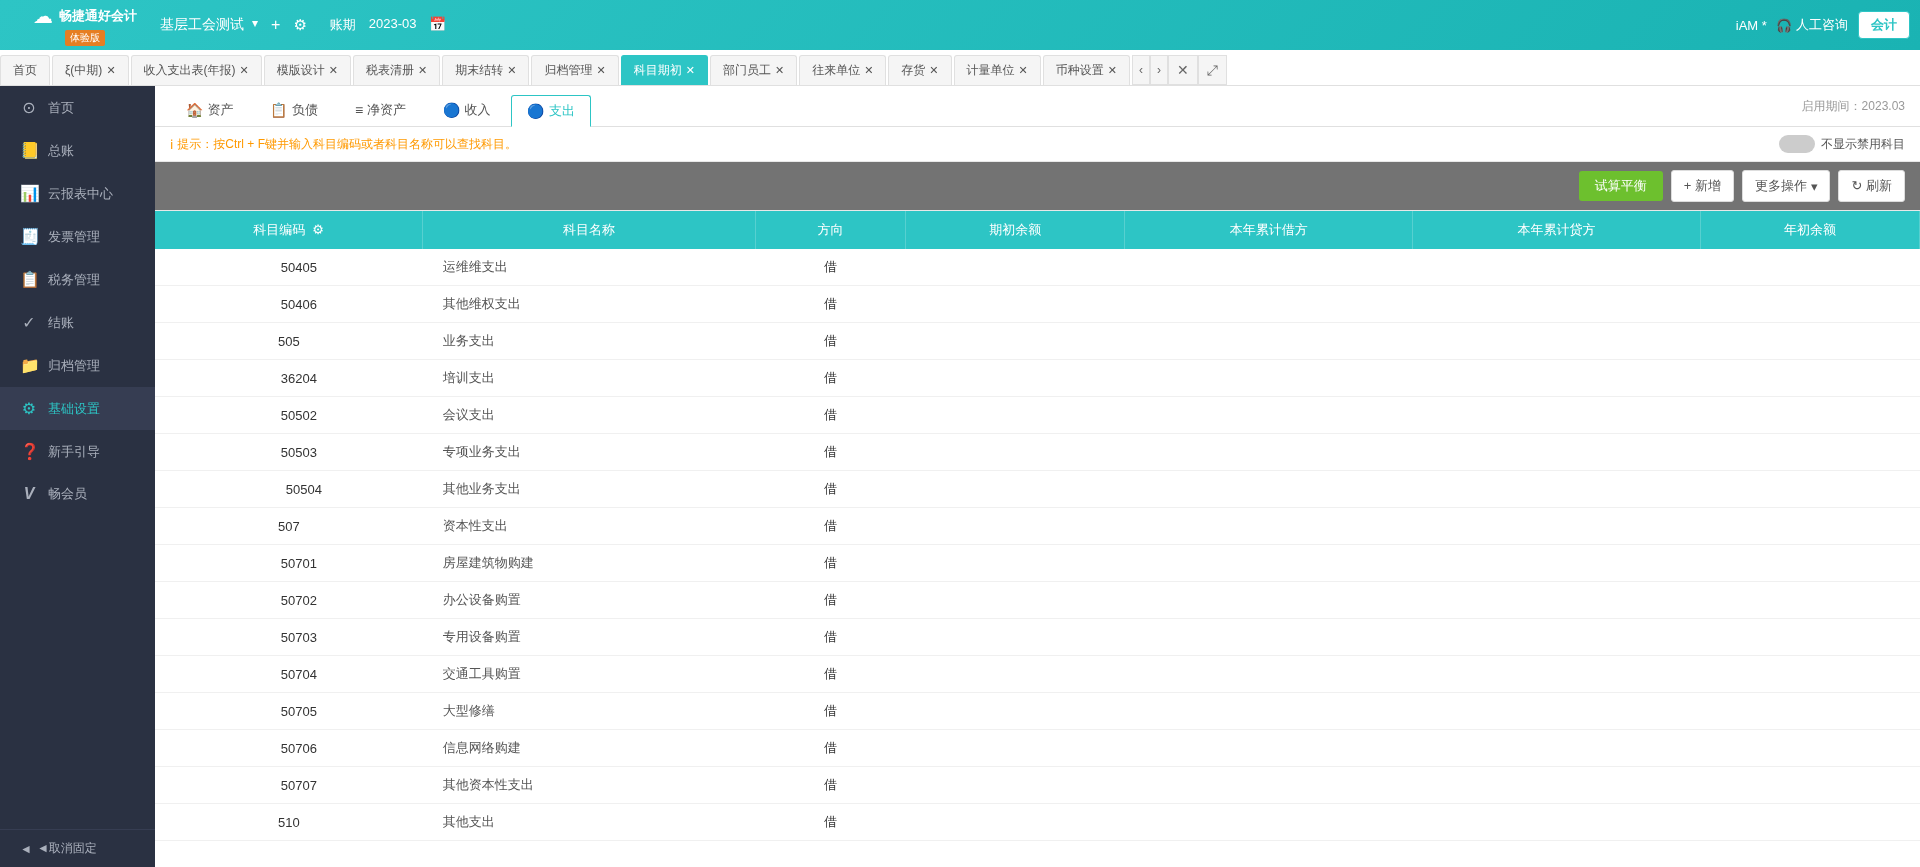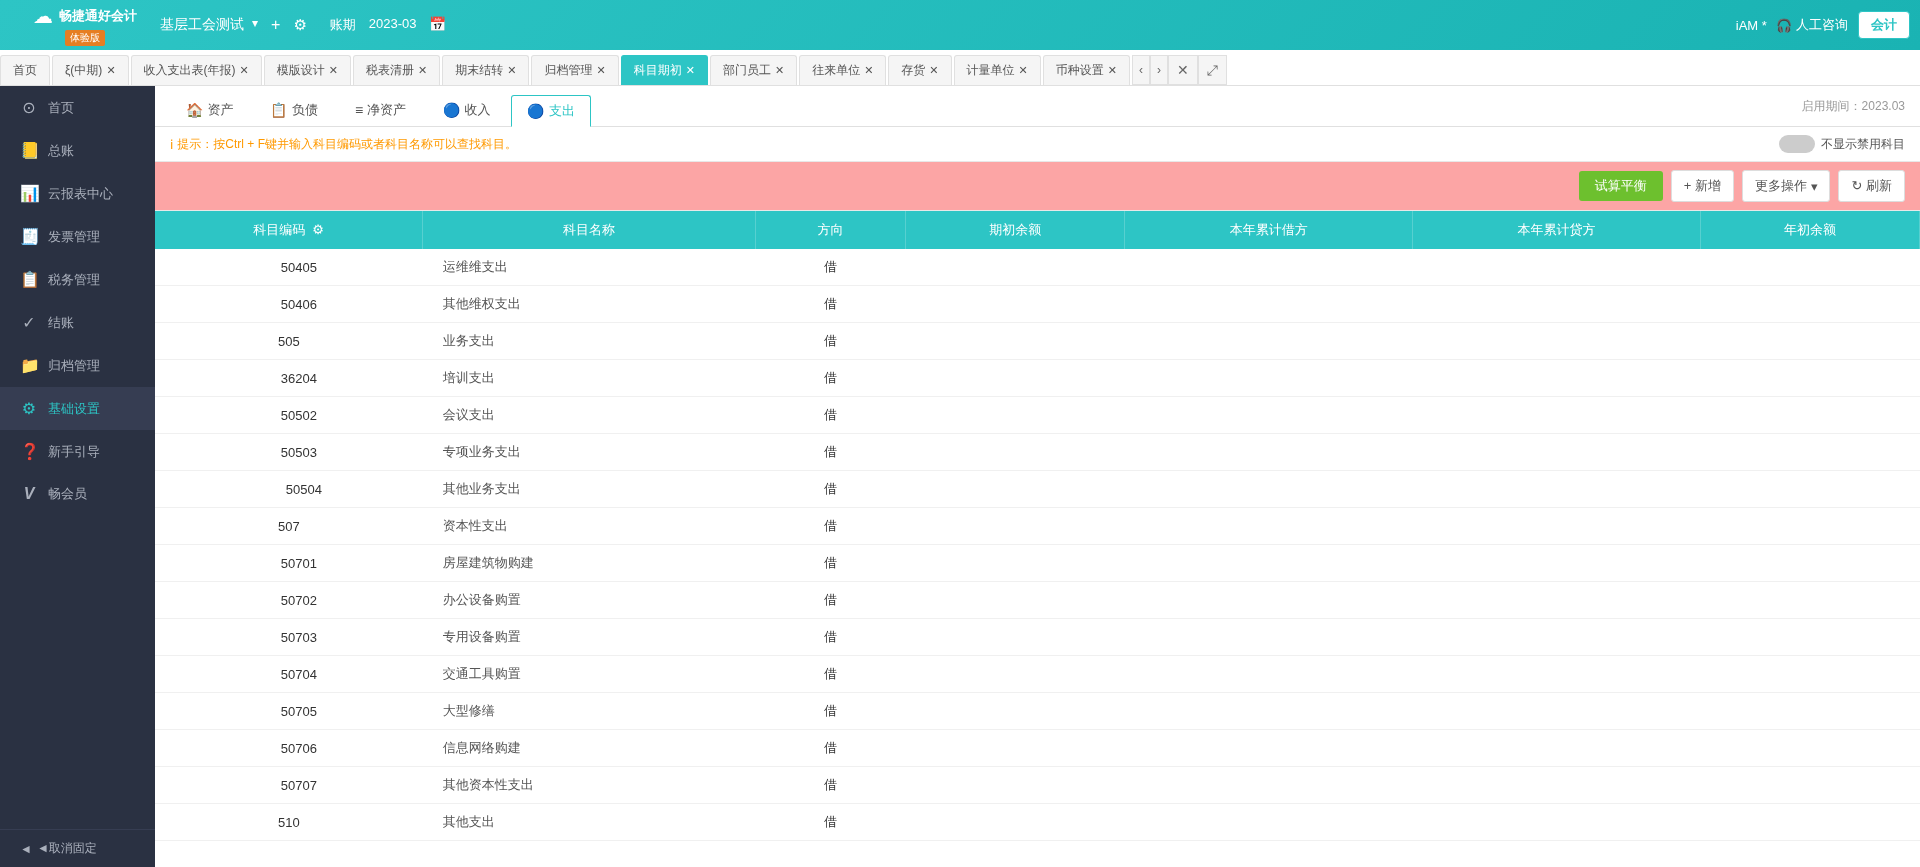--- a/index.html
+++ b/index.html
@@ -140,21 +140,21 @@
       margin-bottom: -1px;
     }
     .sub-tab-icon { font-size: 14px; }
     .period-text { margin-left: auto; font-size: 12px; color: #999; padding-bottom: 8px; }
     .toggle-area { display: flex; align-items: center; gap: 6px; }
     .toggle-switch { width: 36px; height: 18px; background: #ccc; border-radius: 9px; cursor: pointer; position: relative; }
     .toggle-label { font-size: 12px; color: #555; }
 
     
     .action-area {
-      background: #fca5a5;
+      background: #737373;
       padding: 8px 15px;
       display: flex;
       align-items: center;
       justify-content: flex-end;
       gap: 8px;
       border-bottom: 1px solid #e8e8e8;
       flex-shrink: 0;
     }
     .btn-primary {
       background: #6dc02e;

